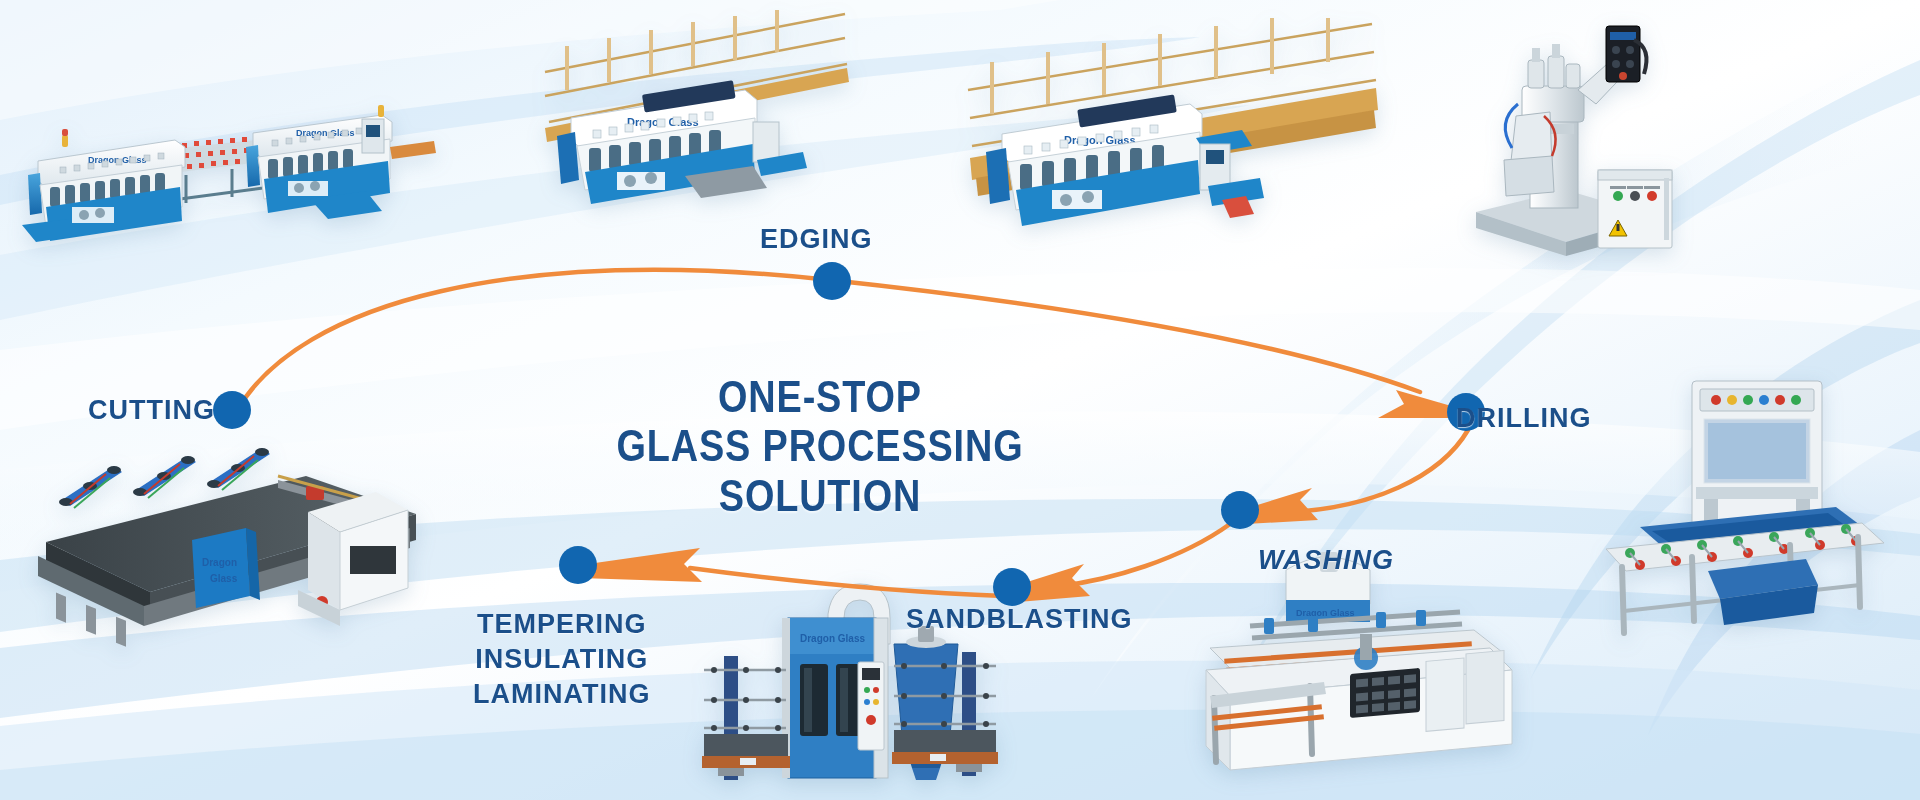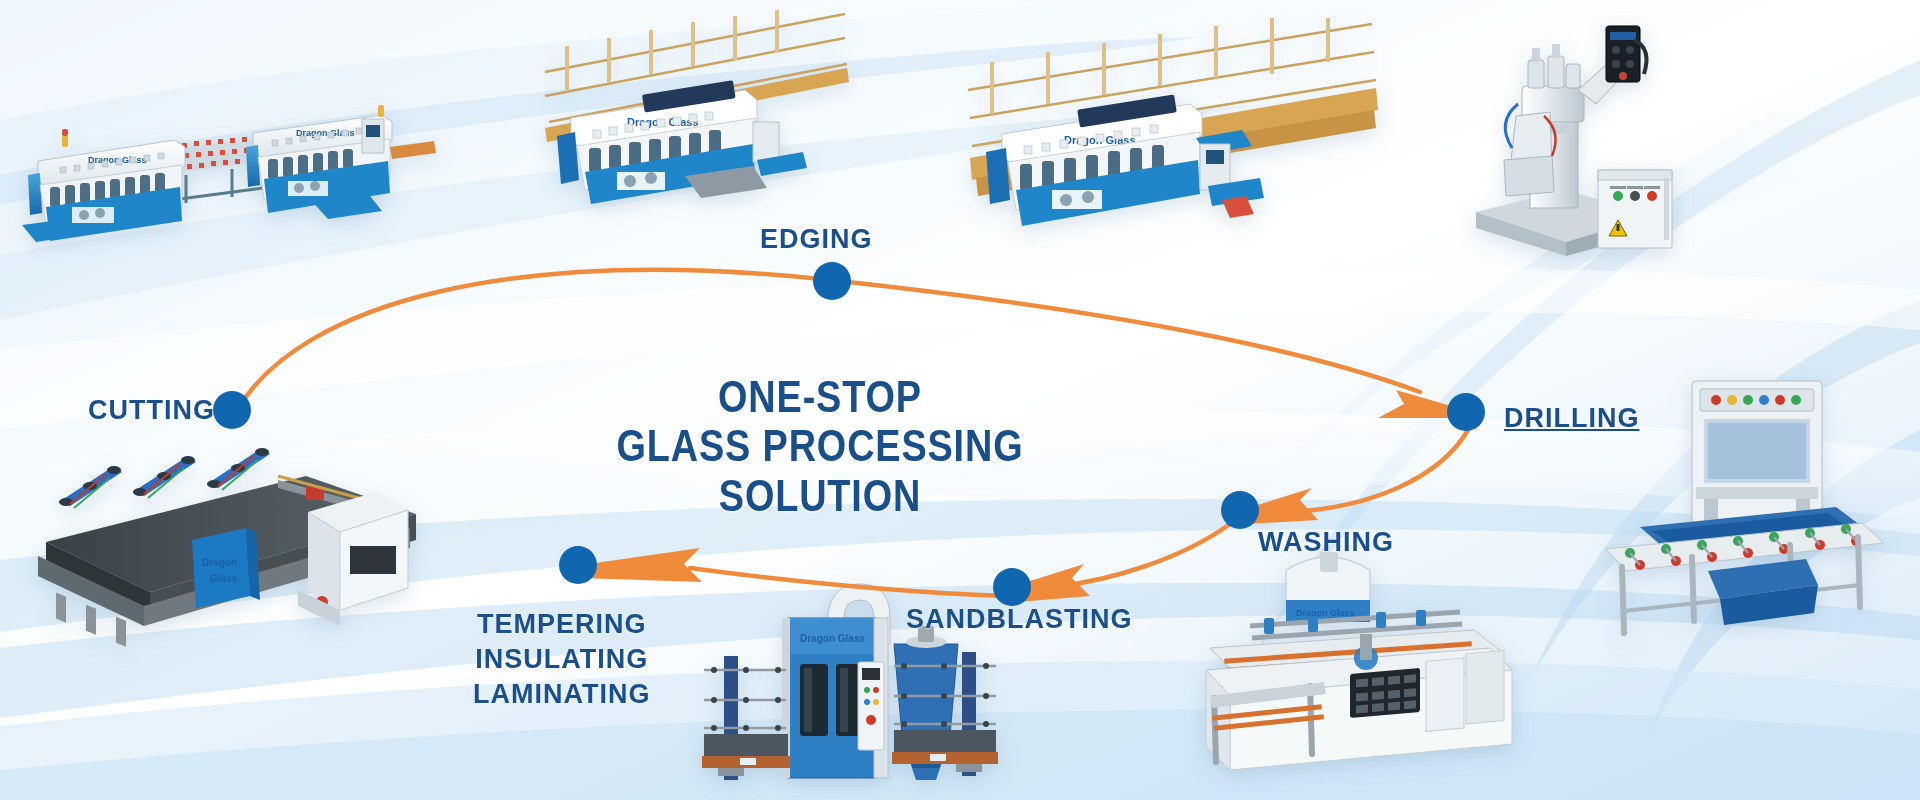--- a/index.html
+++ b/index.html
@@ -25,22 +25,22 @@
     font-weight:bold;
     letter-spacing:1px;
     white-space:nowrap;
     text-shadow:0 1px 1px rgba(255,255,255,.7);
   }
   .lbl-1line{font-size:27px;line-height:30px;}
   .lbl-multi{font-size:27px;line-height:35px;text-align:center;}
 
   #lbl-cutting{left:44px;top:395px;margin-left:44px;}
   #lbl-edging{left:760px;top:224px;text-align:right;}
-  #lbl-drilling{left:1504px;top:403px;text-decoration:underline;}
-  #lbl-washing{left:1258px;top:527px;}
+  #lbl-drilling{left:1456px;top:403px;}
+  #lbl-washing{left:1258px;top:545px;font-style:italic;}
   #lbl-sandblasting{left:906px;top:604px;}
   #lbl-tempering{left:473px;top:607px;}
 
   
   #title{
     position:absolute;left:530px;top:358px;width:580px;
     text-align:center;color:#1b4f8a;
     font-family:"Liberation Sans Narrow","Liberation Sans",sans-serif;
     font-weight:bold;
     text-shadow:0 2px 2px rgba(255,255,255,.55);

